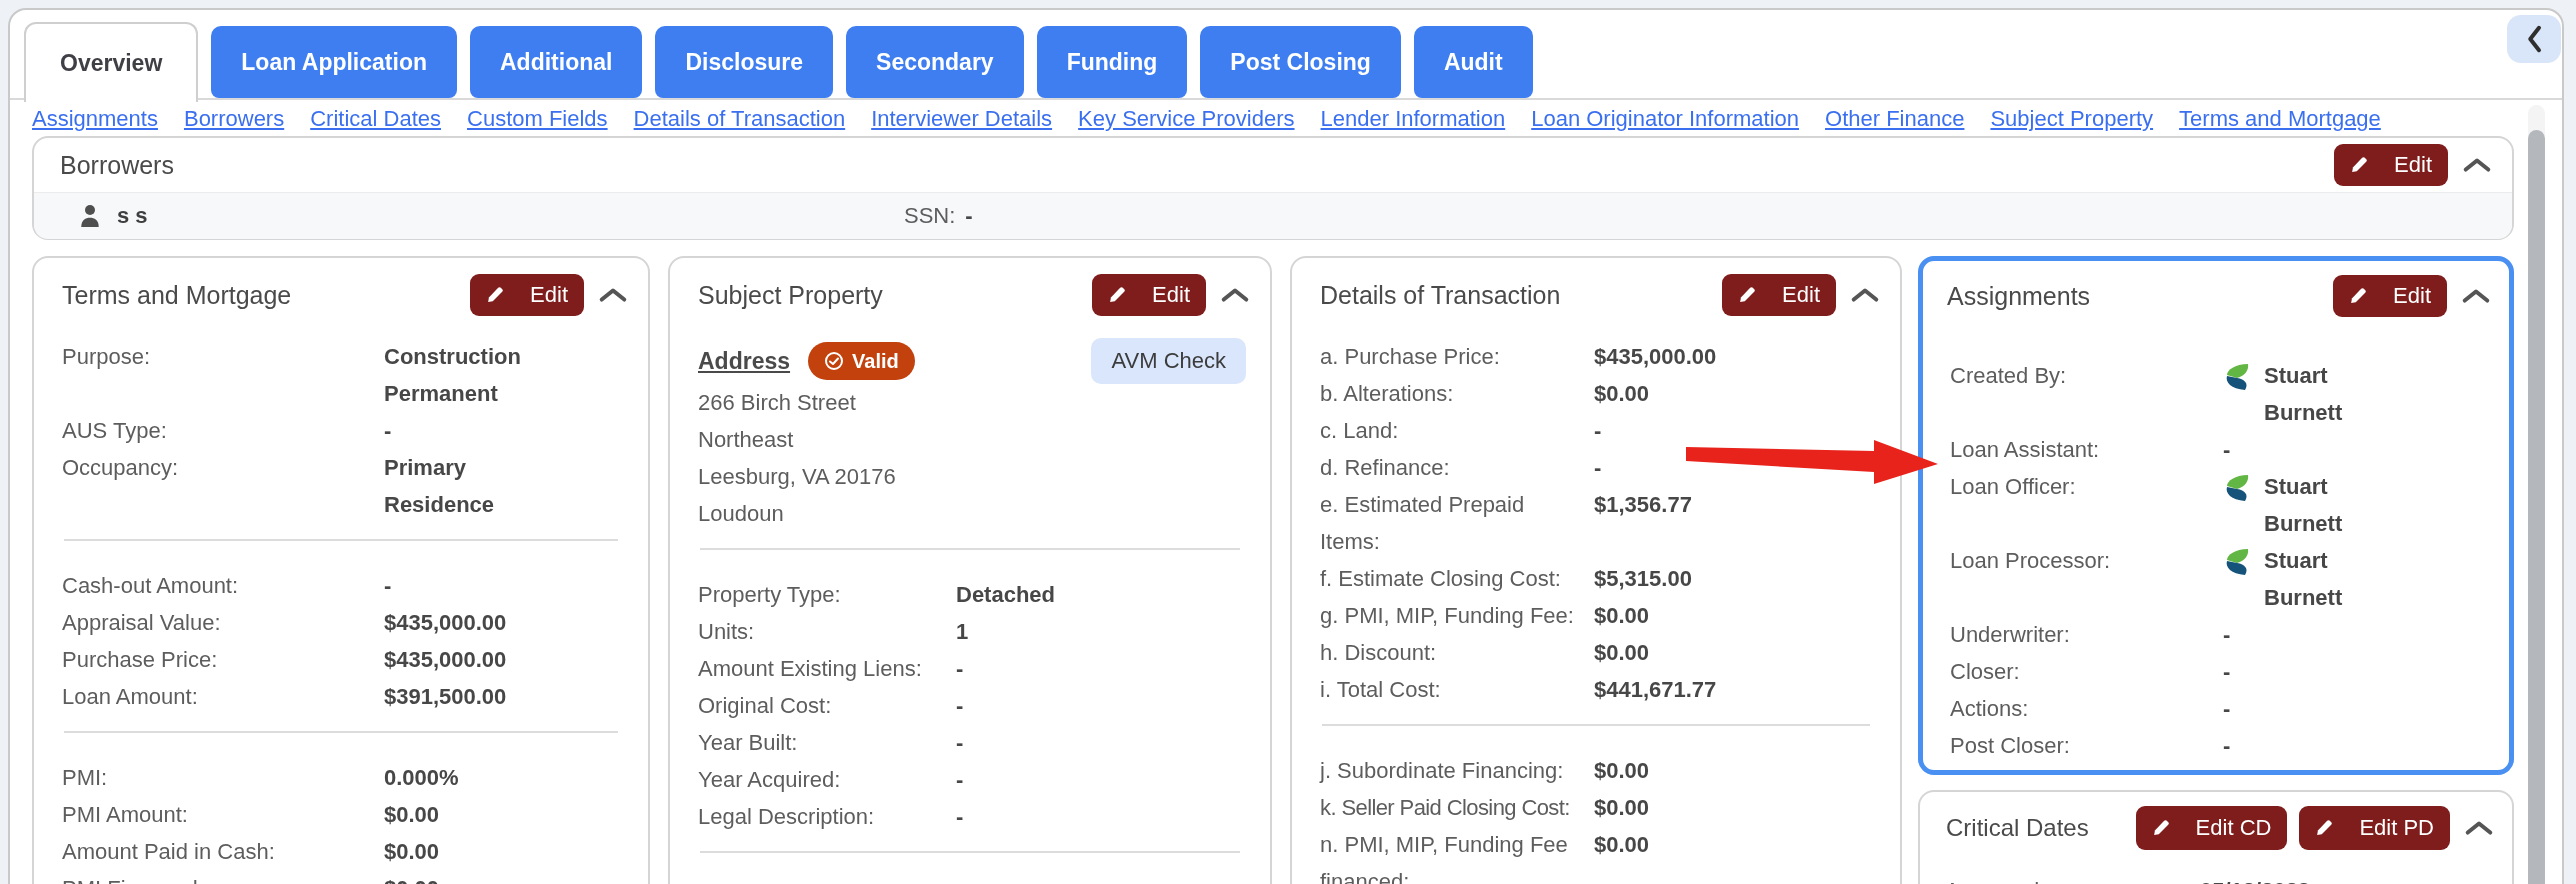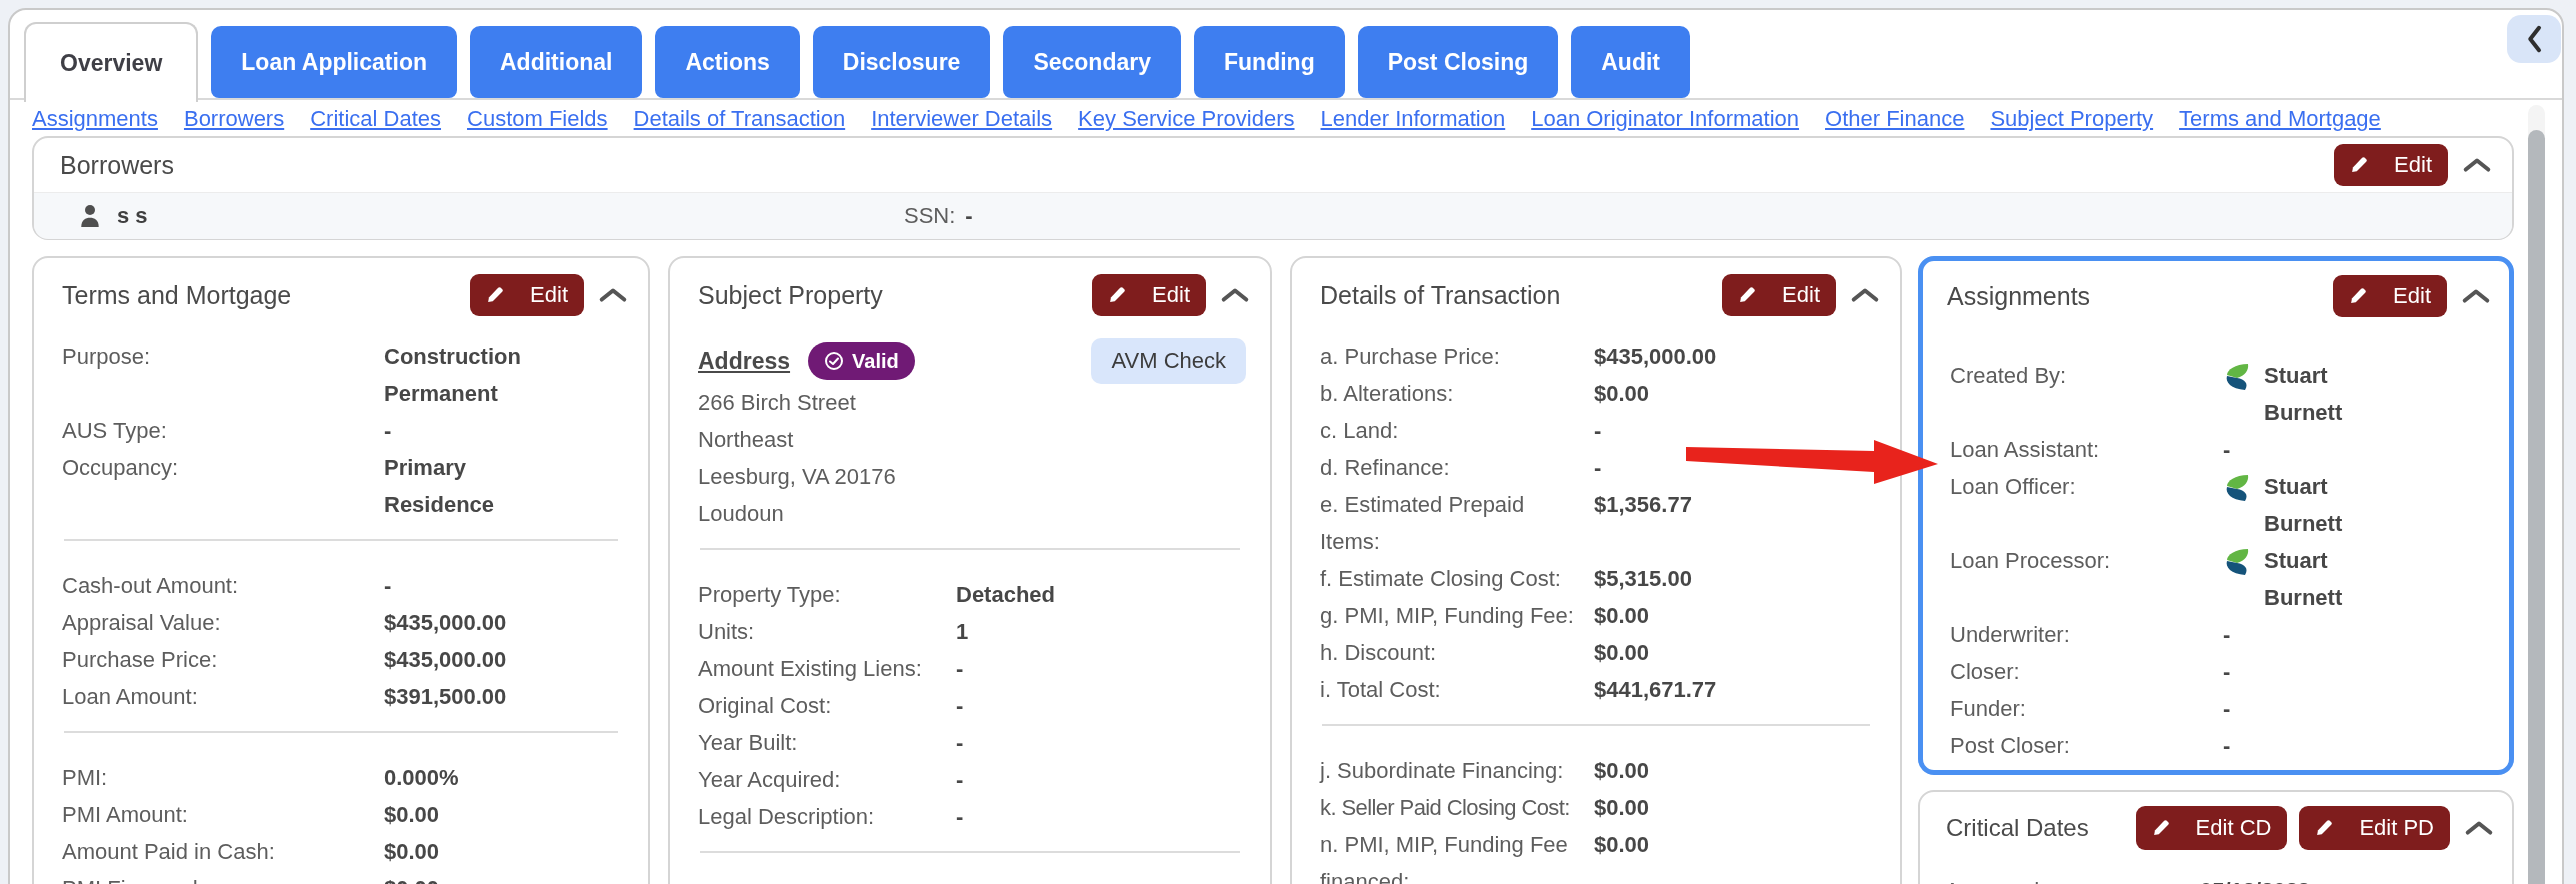--- a/index.html
+++ b/index.html
@@ -59,21 +59,21 @@
   
   .tm{left:22px;top:246px;width:618px;height:700px;}
   .tm .frow{--lc:322px;}
   .tm .fval{max-width:150px;}
   
   .sp{left:658px;top:246px;width:604px;height:700px;}
   .sp .frow{--lc:258px;}
   .addr-row{display:flex;align-items:center;padding:0 24px 0 28px;line-height:37px;}
   .addr-label{font-size:23px;font-weight:bold;color:#4a4a4a;text-decoration:underline;}
   .badge-valid{
-    display:inline-flex;align-items:center;gap:8px;background:#701a75;color:#fff;
+    display:inline-flex;align-items:center;gap:8px;background:#c2410c;color:#fff;
     font-size:20px;font-weight:bold;height:38px;padding:0 16px;border-radius:19px;margin-left:18px;
   }
   .btn-avm{
     margin-left:auto;background:#d9e6fb;color:#3c3c3c;font-size:22px;height:46px;
     padding:8px 20px;border:none;border-radius:10px;cursor:pointer;font-family:inherit;
   }
   .addr-line{padding:0 24px 0 28px;font-size:22px;line-height:37px;color:#5d5d5d;}
   .sec-heading{padding:0 24px 0 28px;font-size:23px;font-weight:bold;color:#4a4a4a;line-height:37px;}
   
   .dt{left:1280px;top:246px;width:612px;height:700px;}
@@ -114,21 +114,20 @@
 </head>
 <body>
 
 <div class="card">
 
   <div class="tab-line"></div>
   <div class="tabbar">
     <div class="tab active">Overview</div>
     <div class="tab">Loan Application</div>
     <div class="tab">Additional</div>
-    <div class="tab">Actions</div>
     <div class="tab">Disclosure</div>
     <div class="tab">Secondary</div>
     <div class="tab">Funding</div>
     <div class="tab">Post Closing</div>
     <div class="tab">Audit</div>
   </div>
   <button class="collapse-btn">
     <span style="display:flex;">
       <svg width="20" height="30" viewBox="0 0 16 24">
           <polyline points="12,3 5,12 12,21" stroke="#2f2f2f" stroke-width="3.2" fill="none" stroke-linecap="round" stroke-linejoin="round"></polyline>
@@ -454,21 +453,21 @@
       </div>
       <div class="frow">
           <span class="flabel">Underwriter:</span>
           <span class="fval">-</span>
         </div>
       <div class="frow">
           <span class="flabel">Closer:</span>
           <span class="fval">-</span>
         </div>
       <div class="frow">
-          <span class="flabel">Funder:</span>
+          <span class="flabel">Actions:</span>
           <span class="fval">-</span>
         </div>
       <div class="frow">
           <span class="flabel">Post Closer:</span>
           <span class="fval">-</span>
         </div>
     </div>
   </section>
 
   <section class="panel cd">

